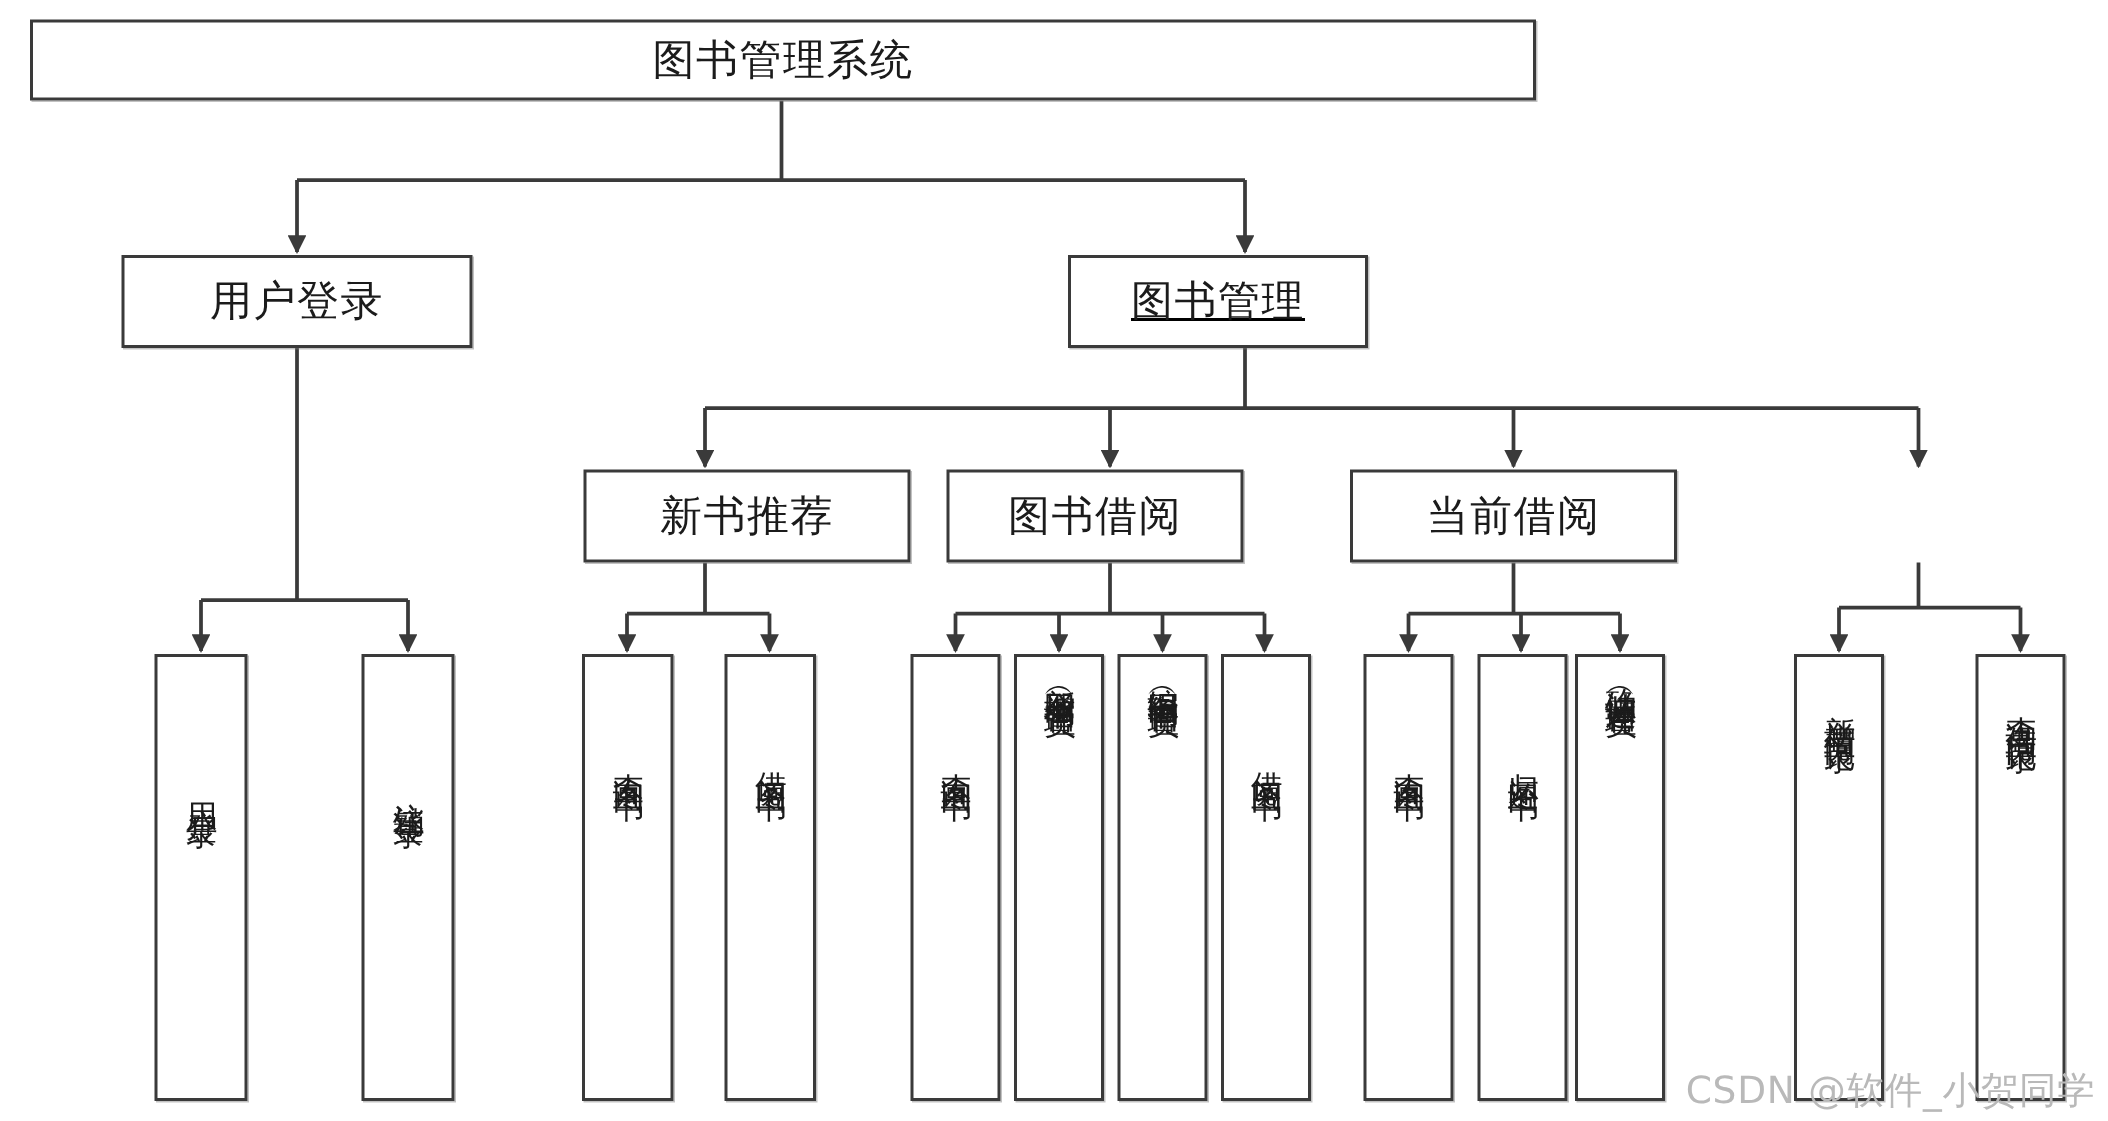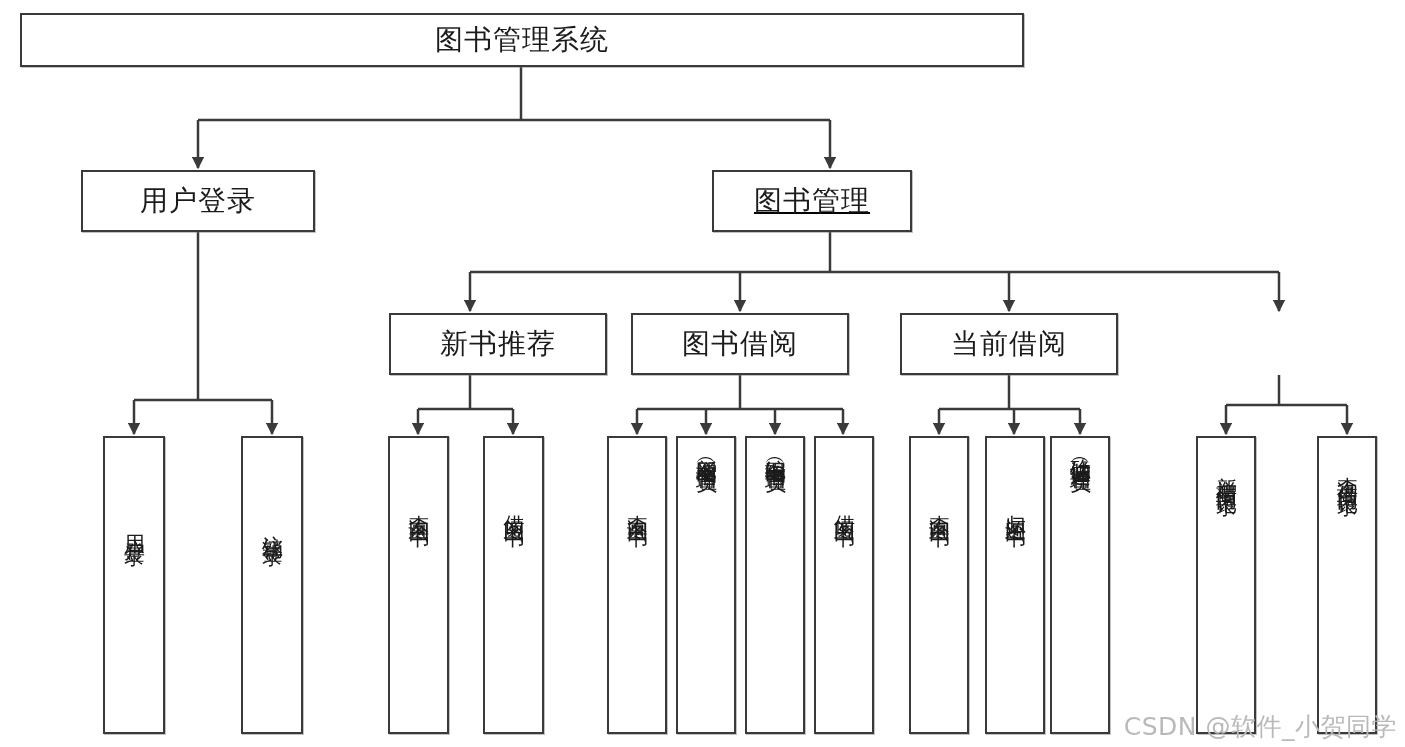--- a/index.html
+++ b/index.html
@@ -113,21 +113,21 @@
   </div>
 
   <div class="node-box" style="left:712px;top:170px;width:200px;height:62px;text-decoration:underline;">
     <span class="node-label">图书管理</span>
   </div>
 
   <div class="node-box" style="left:361px;top:313px;width:218px;height:62px;margin-left:28px;">
     <span class="node-label">新书推荐</span>
   </div>
 
-  <div class="node-box" style="left:631px;top:313px;width:218px;height:62px;">
+  <div class="node-box" style="left:631px;top:313px;width:198px;height:62px;">
     <span class="node-label">图书借阅</span>
   </div>
 
   <div class="node-box" style="left:900px;top:313px;width:218px;height:62px;">
     <span class="node-label">当前借阅</span>
   </div>
 
 
   <div class="node-box leaf-box" style="left:103px;top:436px;width:62px;height:298px;">
     <span class="node-label" style="padding-top:80px;">用户登录</span>

